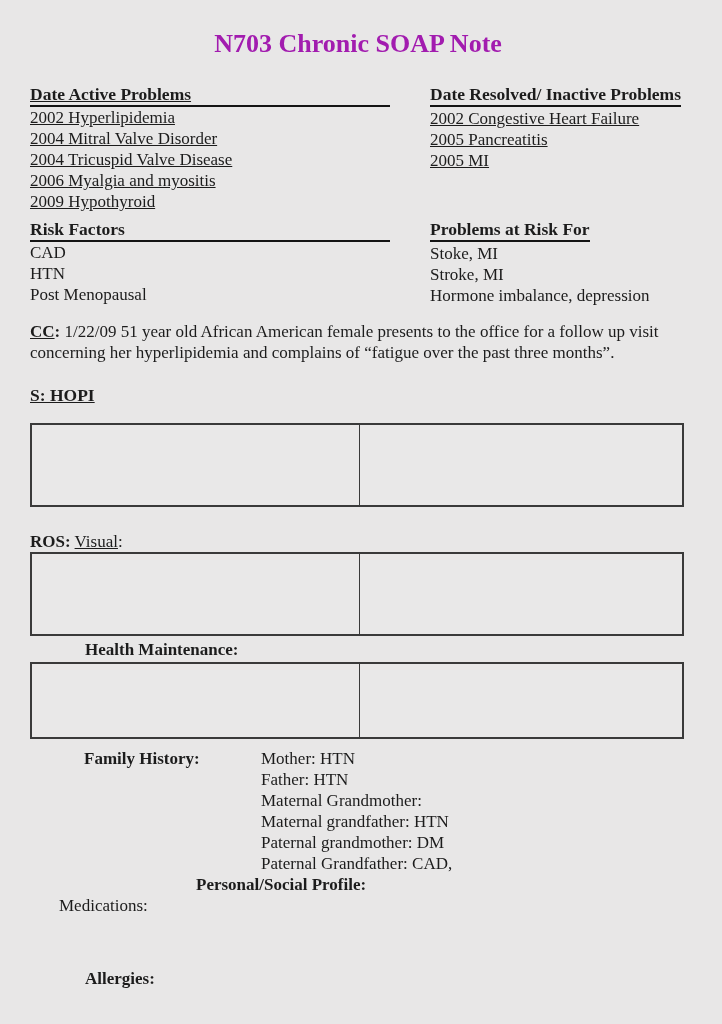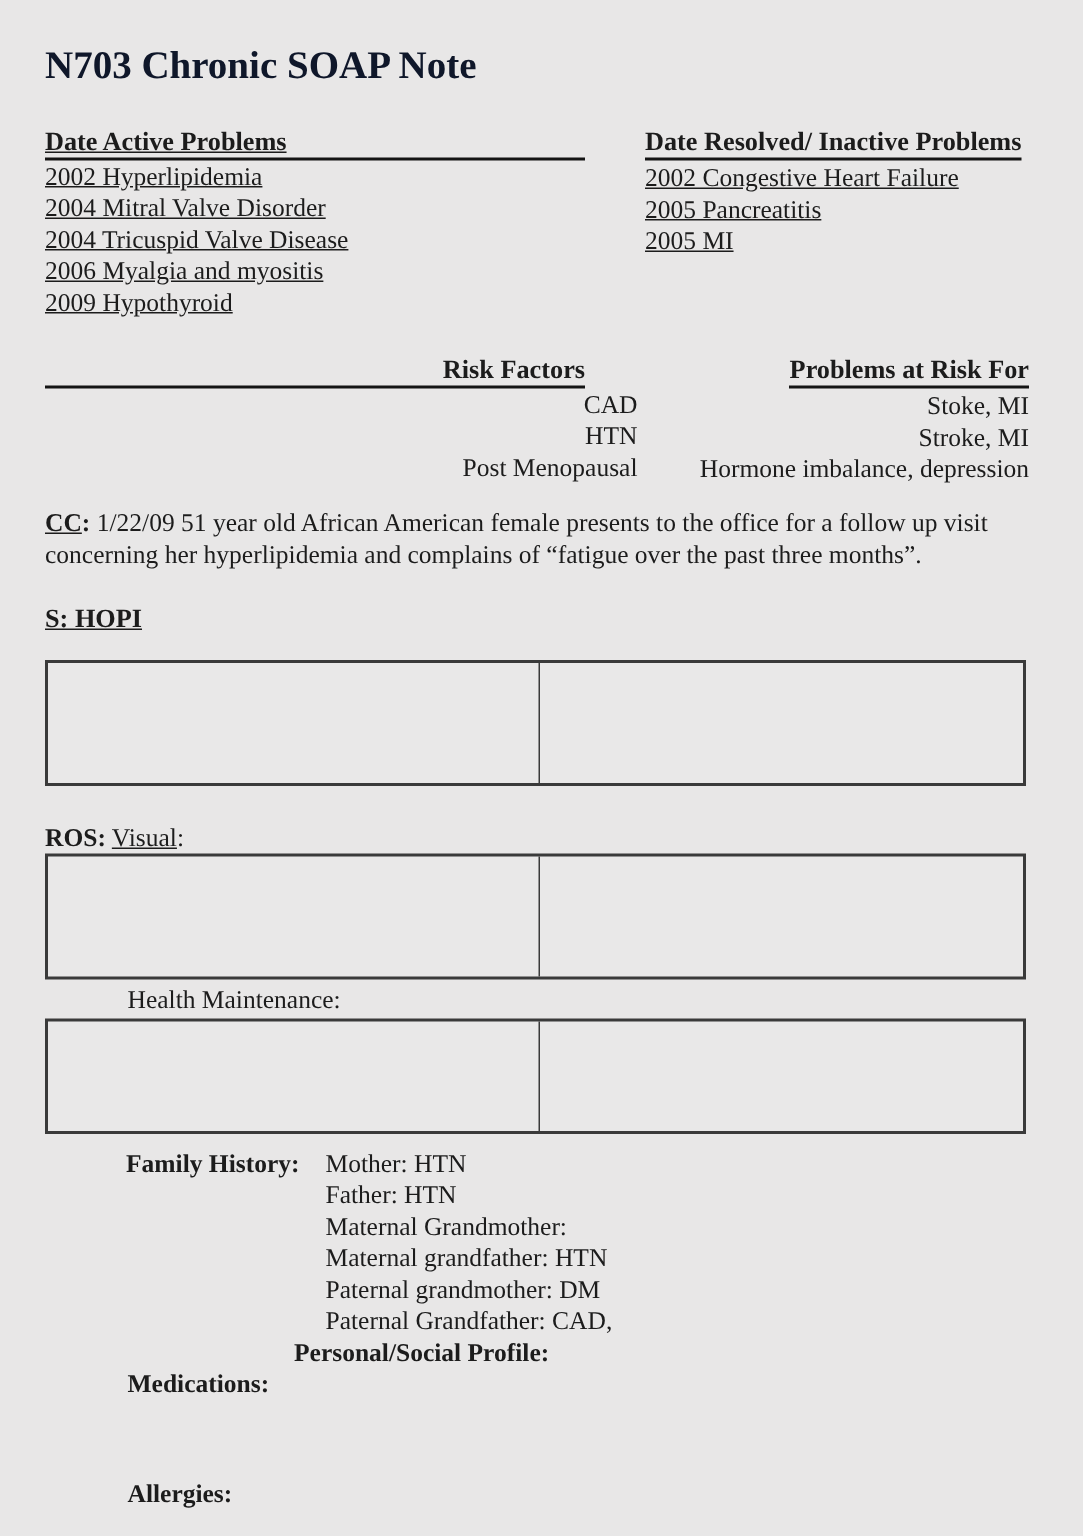--- a/index.html
+++ b/index.html
@@ -6,24 +6,24 @@
   body {
     width: 722px; height: 1024px;
     background: #e8e7e7;
     font-family: "Liberation Serif", "DejaVu Serif", serif;
     color: #1c1c1c;
     overflow: hidden;
   }
   .page { padding: 30px 36px 0 30px; }
 
   .title {
-    text-align: left;
+    text-align: center;
     font-size: 26px; line-height: 28px;
     font-weight: bold;
-    color: #0f172a;
+    color: #a21caf;
     margin: 0;
   }
 
   .twocol { display: grid; grid-template-columns: 395px 1fr; }
   .col-header {
     font-weight: bold;
     font-size: 17.5px; line-height: 19px;
     padding-bottom: 1px;
   }
   .hdr-extended {
@@ -33,21 +33,21 @@
   .hdr-tight span {
     display: inline-block;
     border-bottom: 2.5px solid #141414;
     padding-bottom: 1px;
   }
   .plist { font-size: 17px; line-height: 21px; }
   .plist div { white-space: nowrap; }
   .rightcol { padding-left: 5px; }
 
   .problems { margin-top: 27px; text-decoration: underline; }
-  .risk { margin-top: 25px; text-align: right; }
+  .risk { margin-top: 8px; }
 
   .cc {
     margin: 15px 0 0 0;
     font-size: 17px; line-height: 21px;
     width: 662px;
   }
   .bold { font-weight: bold; }
   .underline { text-decoration: underline; }
 
   .hopi-heading {
@@ -69,29 +69,29 @@
   .t2 { margin-top: 0;    height: 80px; }
   .t3 { margin-top: 2px;  height: 73px; }
 
   .ros-line {
     margin-top: 24px;
     font-size: 17px; line-height: 21px;
   }
   .hm-label {
     margin: 3px 0 0 55px;
     font-size: 17px; line-height: 21px;
-    font-weight: normal;
+    font-weight: bold;
   }
 
-  .family { margin-top: 9px; display: flex; font-size: 17px; line-height: 21px; }
+  .family { margin-top: 9px; display: flex; font-size: 17px; line-height: 21px; gap: 44px; }
   .family .fh-label { margin-left: 54px; width: 133px; font-weight: bold; flex: none; }
   .fh-items div { white-space: nowrap; }
 
   .ps-label   { margin-left: 166px; font-size: 17px; line-height: 21px; font-weight: bold; }
-  .meds-label { margin-left: 55px;  font-size: 17px; line-height: 21px; font-weight: bold; }
+  .meds-label { margin-left: 29px;  font-size: 17px; line-height: 21px; font-weight: normal; }
   .allergies-label { margin: 52px 0 0 55px; font-size: 17px; line-height: 21px; font-weight: bold; }
 </style>
 </head>
 <body>
 
 <div class="page">
 
   <h1 class="title">N703 Chronic SOAP Note</h1>
 
   <div class="twocol problems">

